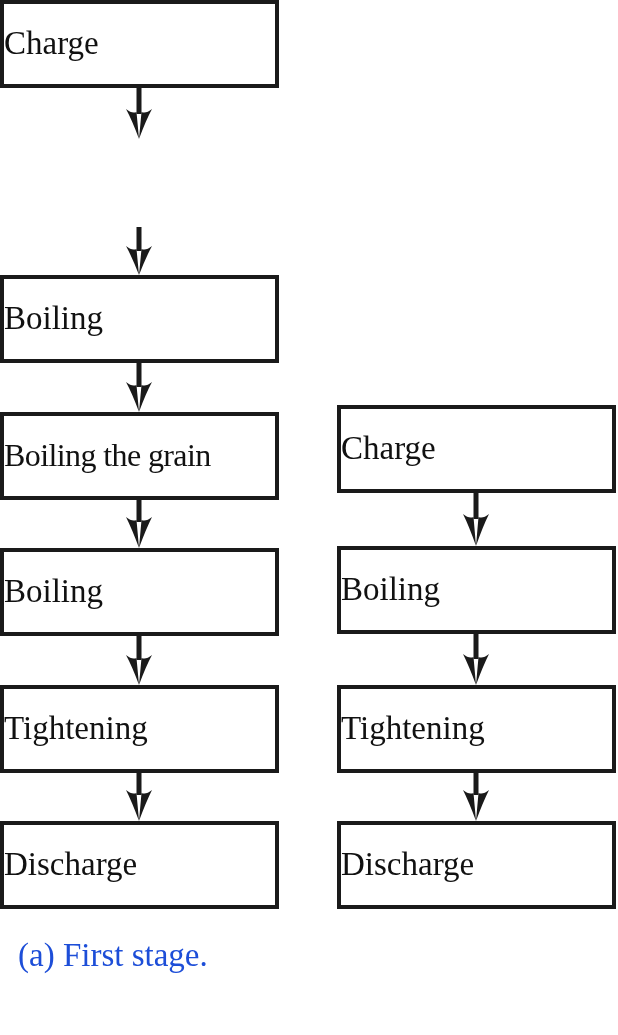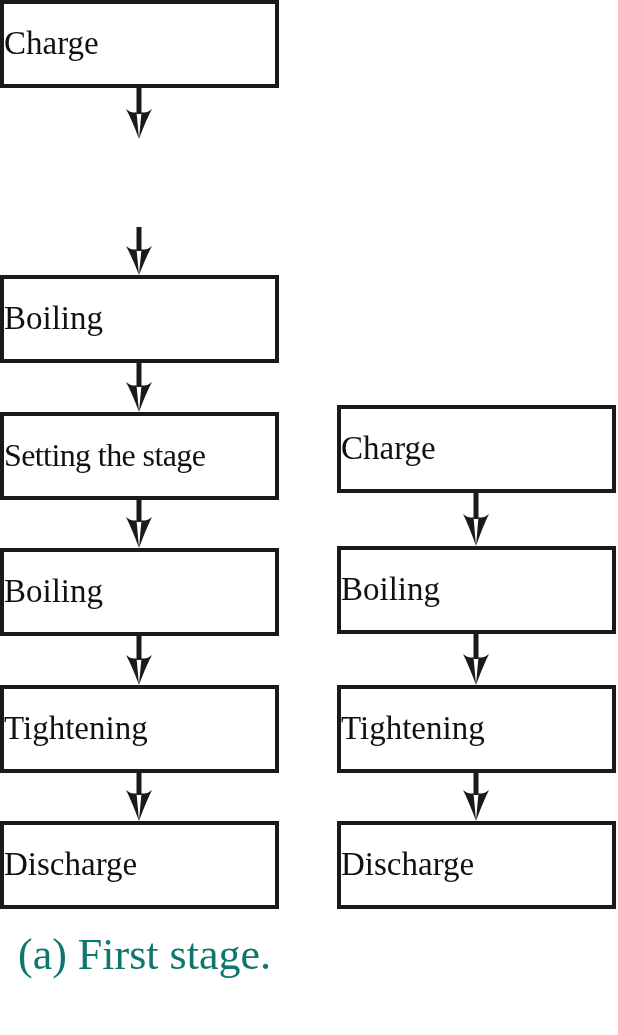--- a/index.html
+++ b/index.html
@@ -57,23 +57,23 @@
   }
 
   .arrow {
     position: absolute;
     width: 30px;
   }
   .arrow svg { display: block; width: 30px; }
 
   .caption {
     position: absolute;
-    font-size: 44px;
+    font-size: 33px;
     line-height: 50px;
-    color: #0f766e;
+    color: #1d4ed8;
     white-space: pre-line;
   }
   #caption-a { left: 18px; top: 930px; width: 280px; }
 </style>
 </head>
 <body>
 
 <div id="figure">
 
   <div class="column" id="column-a">
@@ -102,21 +102,21 @@
     </div>
 
     <div class="arrow" style="left:124px; top:363px; height:49px;">
       <svg viewBox="0 0 30 49" width="30" height="49" aria-hidden="true">
         <rect x="12.5" y="0" width="5" height="24" fill="#1a1a1a"></rect>
         <path d="M2 19 Q 8 24 12.5 22 L 15 49 L 17.5 22 Q 22 24 28 19 Q 22 30 15 49 Q 8 30 2 19 Z" fill="#1a1a1a"></path>
       </svg>
     </div>
 
     <div class="node-box" style="top:412px;">
-      <span class="node-label tight">Setting the stage</span>
+      <span class="node-label tight">Boiling the grain</span>
     </div>
 
     <div class="arrow" style="left:124px; top:500px; height:48px;">
       <svg viewBox="0 0 30 48" width="30" height="48" aria-hidden="true">
         <rect x="12.5" y="0" width="5" height="22" fill="#1a1a1a"></rect>
         <path d="M2 17 Q 8 22 12.5 20 L 15 48 L 17.5 20 Q 22 22 28 17 Q 22 29 15 48 Q 8 29 2 17 Z" fill="#1a1a1a"></path>
       </svg>
     </div>
 
     <div class="node-box" style="top:548px;">

